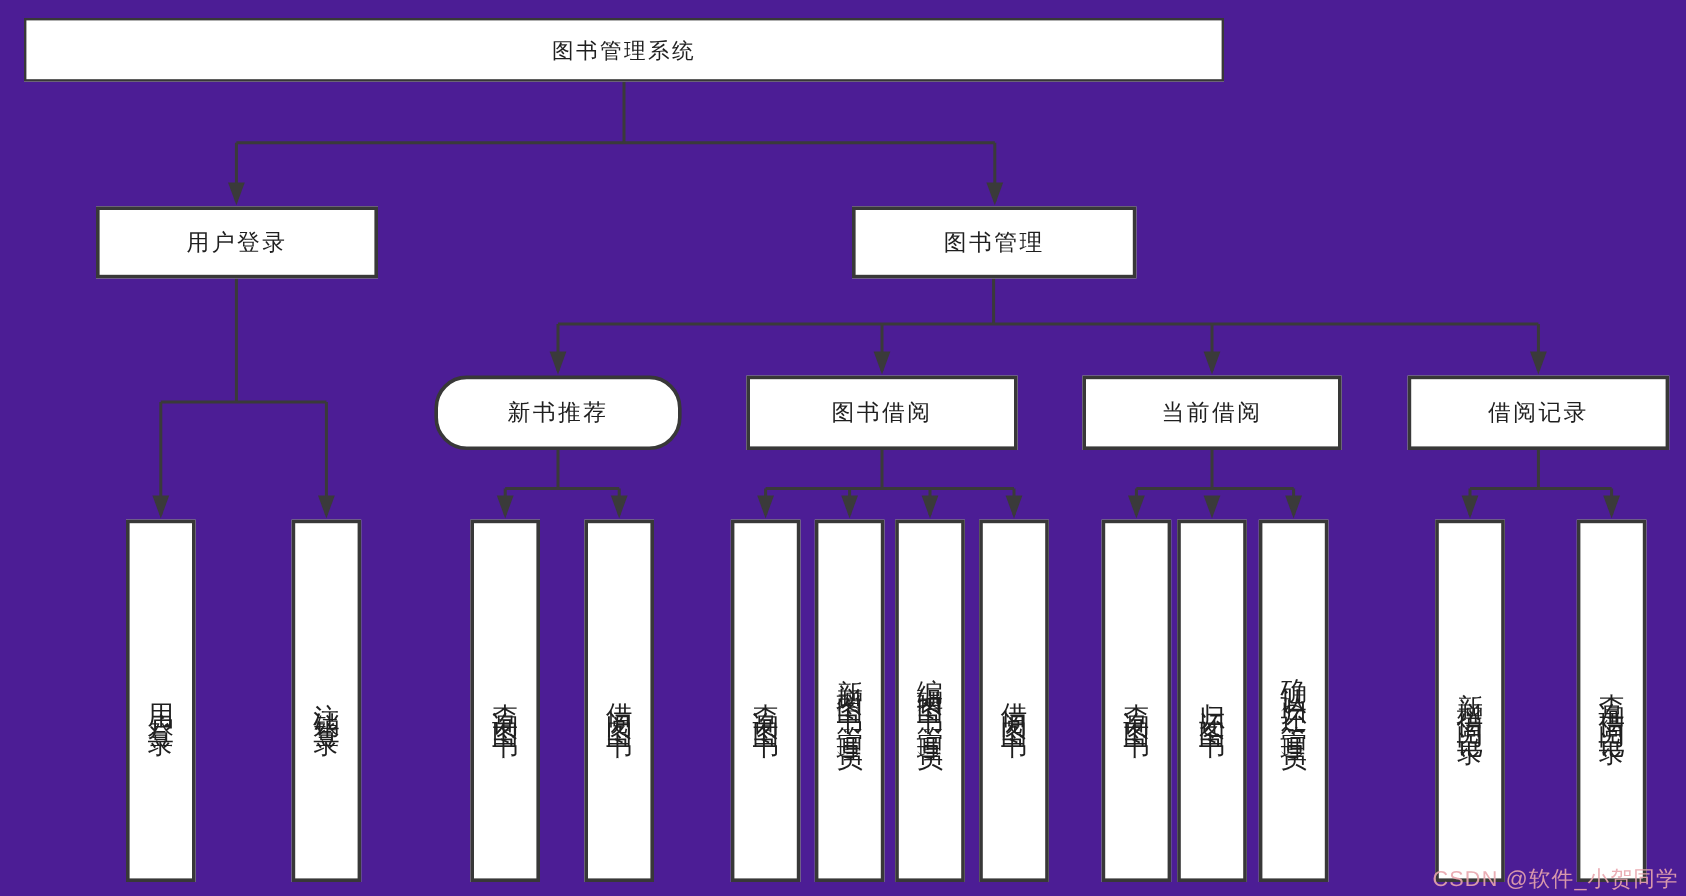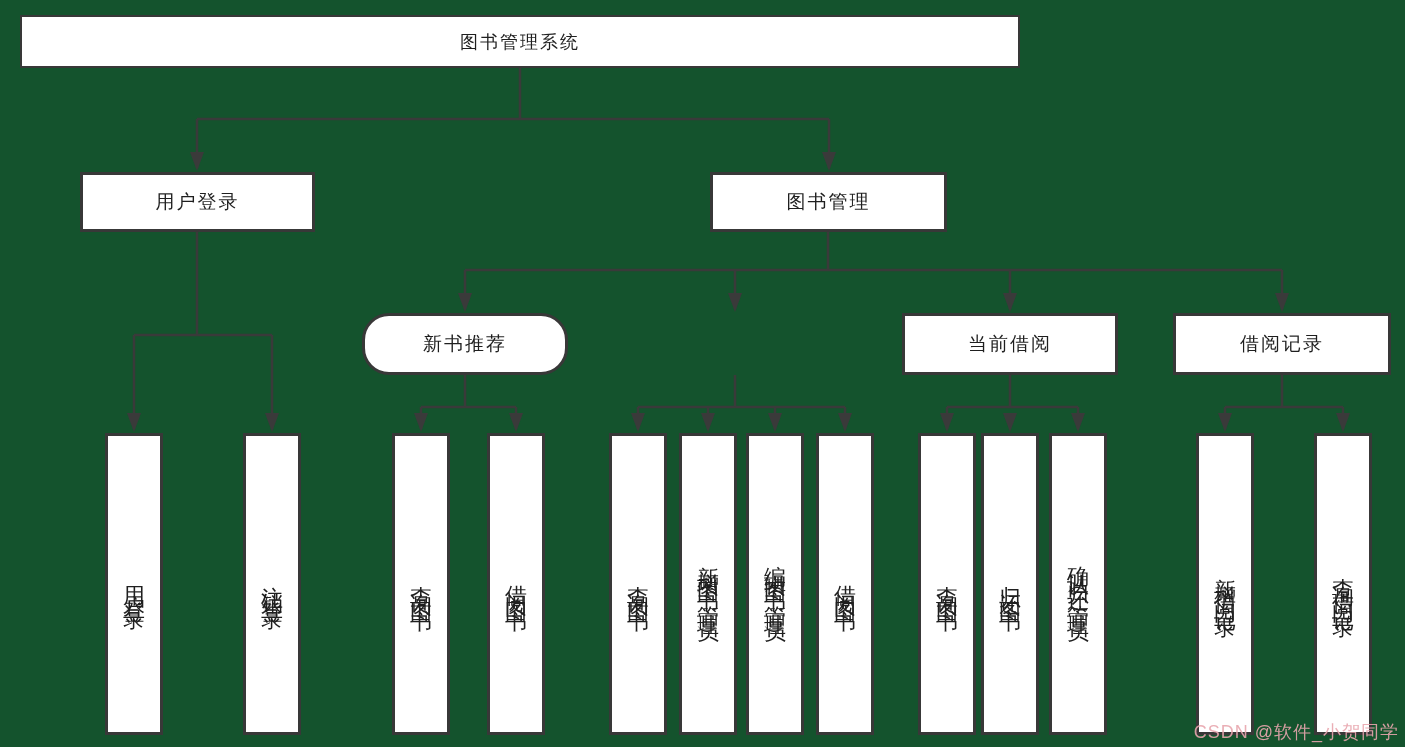--- a/index.html
+++ b/index.html
@@ -1,17 +1,17 @@
 <!DOCTYPE html>
 <html><head>
 <meta charset="utf-8">
 <style>
   html,body { margin:0; padding:0; background:#ffffff; }
   .canvas {
-    position:relative; width:1405px; height:747px; background:#14532d;
+    position:relative; width:1405px; height:747px; background:#4c1d95;
     font-family:"Liberation Sans","DejaVu Sans",sans-serif; overflow:hidden;
   }
   .node {
     position:absolute; box-sizing:border-box;
     border:3px solid #383838; background:#ffffff; color:#1f1f1f;
     display:flex; align-items:center; justify-content:center;
     text-align:center;
   }
   .root { border-width:2px; font-size:18px; letter-spacing:2px; }
   .h  { font-size:19px; letter-spacing:2px; }
@@ -68,20 +68,21 @@
     <polygon points="1218,413 1232,413 1225,432"></polygon>
     <polygon points="1336,413 1350,413 1343,432"></polygon>
   </svg>
 
   <div class="node root" style="left:20px; top:15px; width:1000px; height:53px;">图书管理系统</div>
 
   <div class="node h" style="left:80px; top:172px; width:235px; height:60px;">用户登录</div>
   <div class="node h" style="left:710px; top:172px; width:237px; height:60px;">图书管理</div>
 
   <div class="node h" style="left:362px; top:313px; width:206px; height:62px;border-radius:27px;">新书推荐</div>
+  <div class="node h" style="left:622px; top:313px; width:226px; height:62px;">图书借阅</div>
   <div class="node h" style="left:902px; top:313px; width:216px; height:62px;">当前借阅</div>
   <div class="node h" style="left:1173px; top:313px; width:218px; height:62px;">借阅记录</div>
 
   <div class="node v" style="left:105px; top:433px; width:58px; height:302px;">用户登录</div>
   <div class="node v" style="left:243px; top:433px; width:58px; height:302px;">注销登录</div>
 
   <div class="node v" style="left:392px; top:433px; width:58px; height:302px;">查询图书</div>
   <div class="node v" style="left:487px; top:433px; width:58px; height:302px;">借阅图书</div>
 
   <div class="node v" style="left:609px; top:433px; width:58px; height:302px;">查询图书</div>

